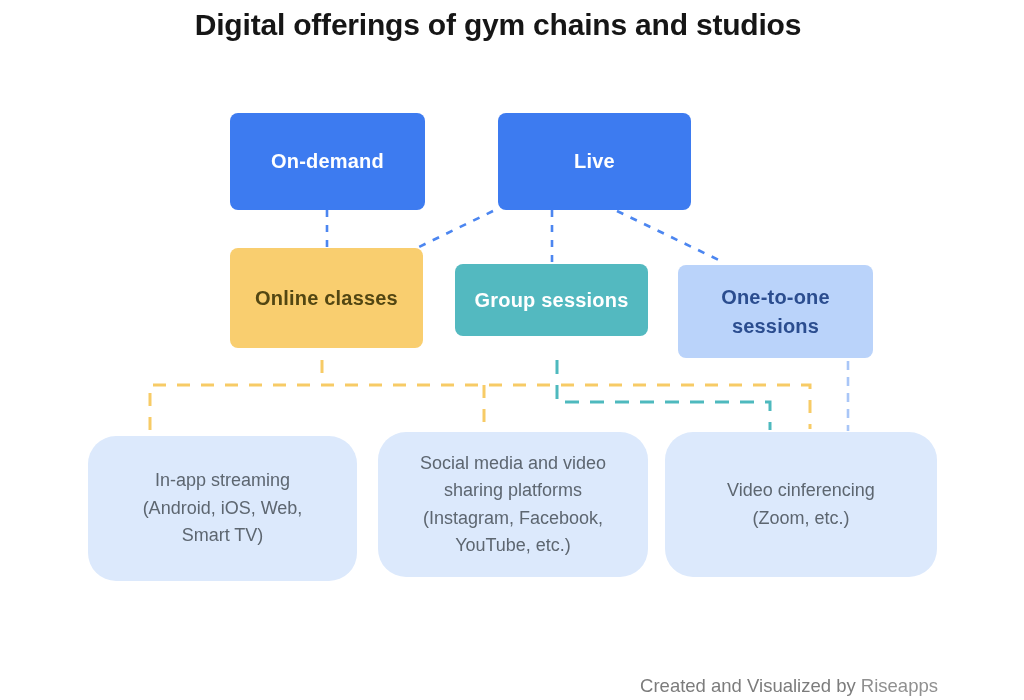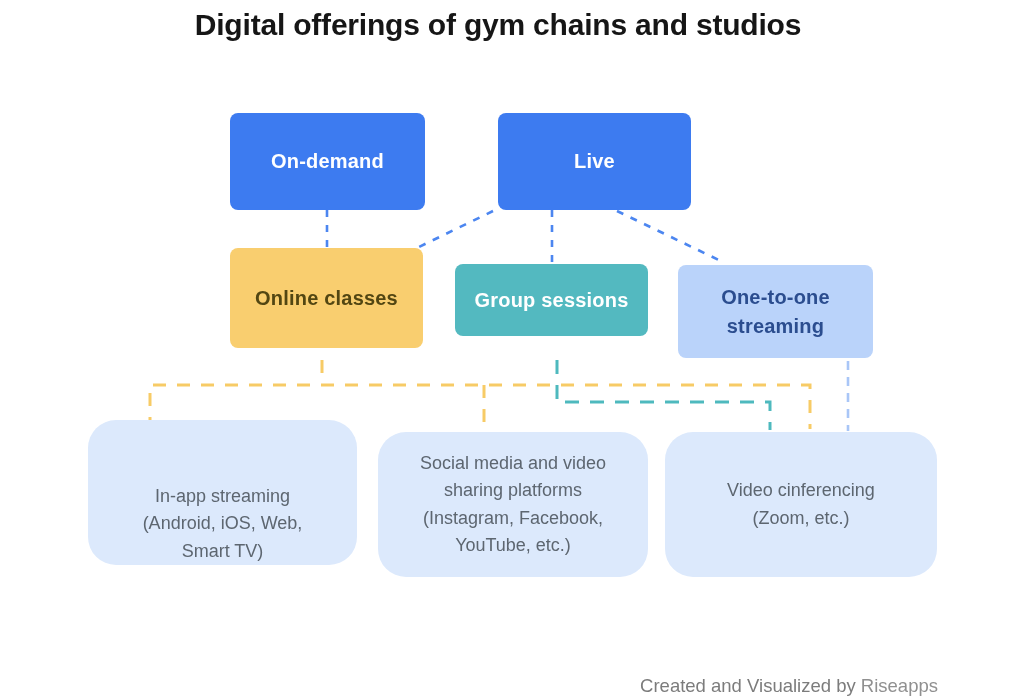--- a/index.html
+++ b/index.html
@@ -55,21 +55,21 @@
     font-weight: normal;
     line-height: 1.52;
     color: var(--node-paleblue-text);
     background: var(--node-paleblue);
   }
   #node-on-demand      { left: 230px; top: 113px; width: 195px; height: 97px; background: var(--node-blue);      color: var(--node-blue-text); }
   #node-live           { left: 455px; top: 113px; width: 193px; height: 97px; background: var(--node-blue);      color: var(--node-blue-text); margin-left: 43px; }
   #node-online-classes { left: 230px; top: 248px; width: 193px; height: 100px; background: var(--node-yellow);    color: var(--node-yellow-text); }
   #node-group-sessions { left: 455px; top: 264px; width: 193px; height: 72px; background: var(--node-teal);      color: var(--node-teal-text); }
   #node-one-to-one     { left: 678px; top: 265px; width: 195px; height: 93px; background: var(--node-lightblue); color: var(--node-lightblue-text); }
-  #leaf-in-app  { left: 88px;  top: 420px; width: 269px; height: 145px; align-items: flex-end; }
+  #leaf-in-app  { left: 88px;  top: 436px; width: 269px; height: 145px; }
   #leaf-social  { left: 378px; top: 432px; width: 270px; height: 145px; }
   #leaf-video   { left: 665px; top: 432px; width: 272px; height: 145px; }
   .footer {
     position: absolute;
     top: 675px;
     right: 86px;
     font-size: 18.5px;
     line-height: 22px;
     color: var(--footer-bold-text, #7c7c7c);
   }
@@ -106,21 +106,21 @@
   </div>
 
   <div class="node" id="node-online-classes">
     <span>Online classes</span>
   </div>
   <div class="node" id="node-group-sessions">
     <span>Group sessions</span>
   </div>
   <div class="node" id="node-one-to-one">
     <span>One-to-one
-streaming</span>
+sessions</span>
   </div>
 
   <div class="leaf" id="leaf-in-app">
     <span>In-app streaming
 (Android, iOS, Web,
 Smart TV)</span>
   </div>
   <div class="leaf" id="leaf-video">
     <span>Video cinferencing
 (Zoom, etc.)</span>

